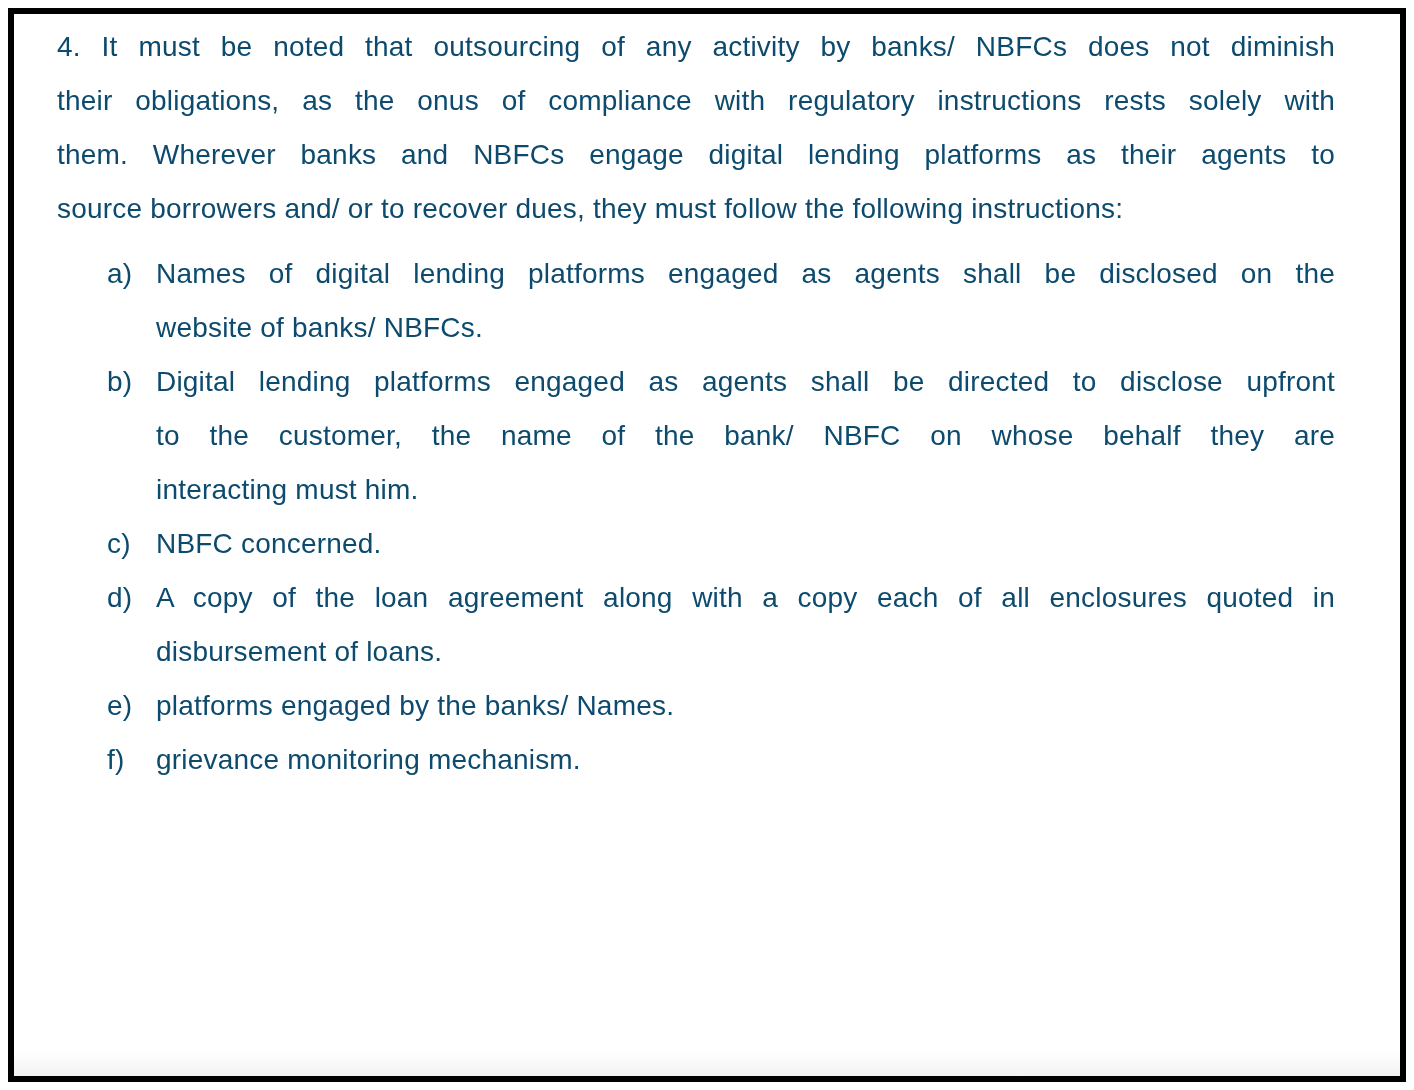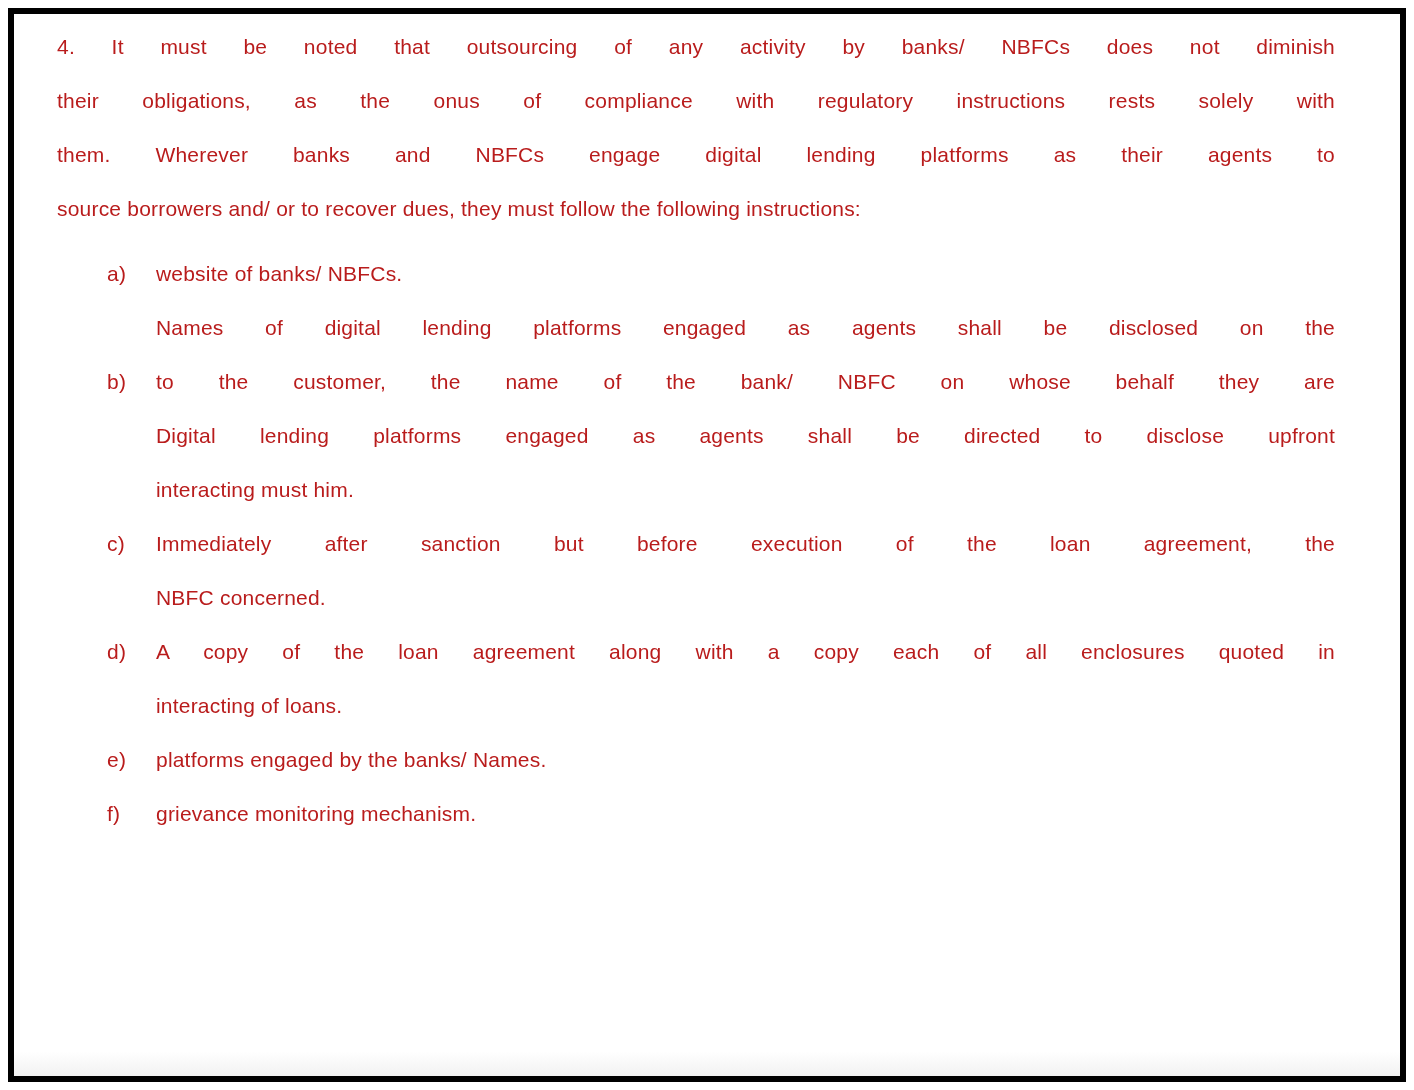--- a/index.html
+++ b/index.html
@@ -18,23 +18,23 @@
     margin: 8px;
     width: 1398px;
     height: 1074px;
     border: 6px solid #000000;
     background: #ffffff;
     position: relative;
     overflow: hidden;
   }
   .content {
     padding: 6px 65px 0 43px;
-    font-size: 21px;
+    font-size: 28px;
     line-height: 54px;
-    color: #b91c1c;
+    color: #0c4a6e;
     letter-spacing: 0.2px;
   }
   .jline {
     text-align: justify;
     text-align-last: justify;
     white-space: normal;
   }
   .jline-last {
     text-align-last: left;
   }
@@ -78,47 +78,46 @@
       <div class="jline">their obligations, as the onus of compliance with regulatory instructions rests solely with</div>
       <div class="jline">them. Wherever banks and NBFCs engage digital lending platforms as their agents to</div>
       <div class="jline jline-last">source borrowers and/ or to recover dues, they must follow the following instructions:</div>
     </div>
 
     <div class="list">
 
       <div class="list-item">
         <div class="list-label">a)</div>
         <div class="item-lines">
+          <div class="jline">Names of digital lending platforms engaged as agents shall be disclosed on the</div>
           <div class="jline jline-last">website of banks/ NBFCs.</div>
-          <div class="jline">Names of digital lending platforms engaged as agents shall be disclosed on the</div>
         </div>
       </div>
 
       <div class="list-item">
         <div class="list-label">b)</div>
         <div class="item-lines">
+          <div class="jline">Digital lending platforms engaged as agents shall be directed to disclose upfront</div>
           <div class="jline">to the customer, the name of the bank/ NBFC on whose behalf they are</div>
-          <div class="jline">Digital lending platforms engaged as agents shall be directed to disclose upfront</div>
           <div class="jline jline-last">interacting must him.</div>
         </div>
       </div>
 
       <div class="list-item">
         <div class="list-label">c)</div>
         <div class="item-lines">
-          <div class="jline">Immediately after sanction but before execution of the loan agreement, the</div>
           <div class="jline jline-last">NBFC concerned.</div>
         </div>
       </div>
 
       <div class="list-item">
         <div class="list-label">d)</div>
         <div class="item-lines">
           <div class="jline">A copy of the loan agreement along with a copy each of all enclosures quoted in</div>
-          <div class="jline jline-last">interacting of loans.</div>
+          <div class="jline jline-last">disbursement of loans.</div>
         </div>
       </div>
 
       <div class="list-item">
         <div class="list-label">e)</div>
         <div class="item-lines">
           <div class="jline jline-last">platforms engaged by the banks/ Names.</div>
         </div>
       </div>
 

